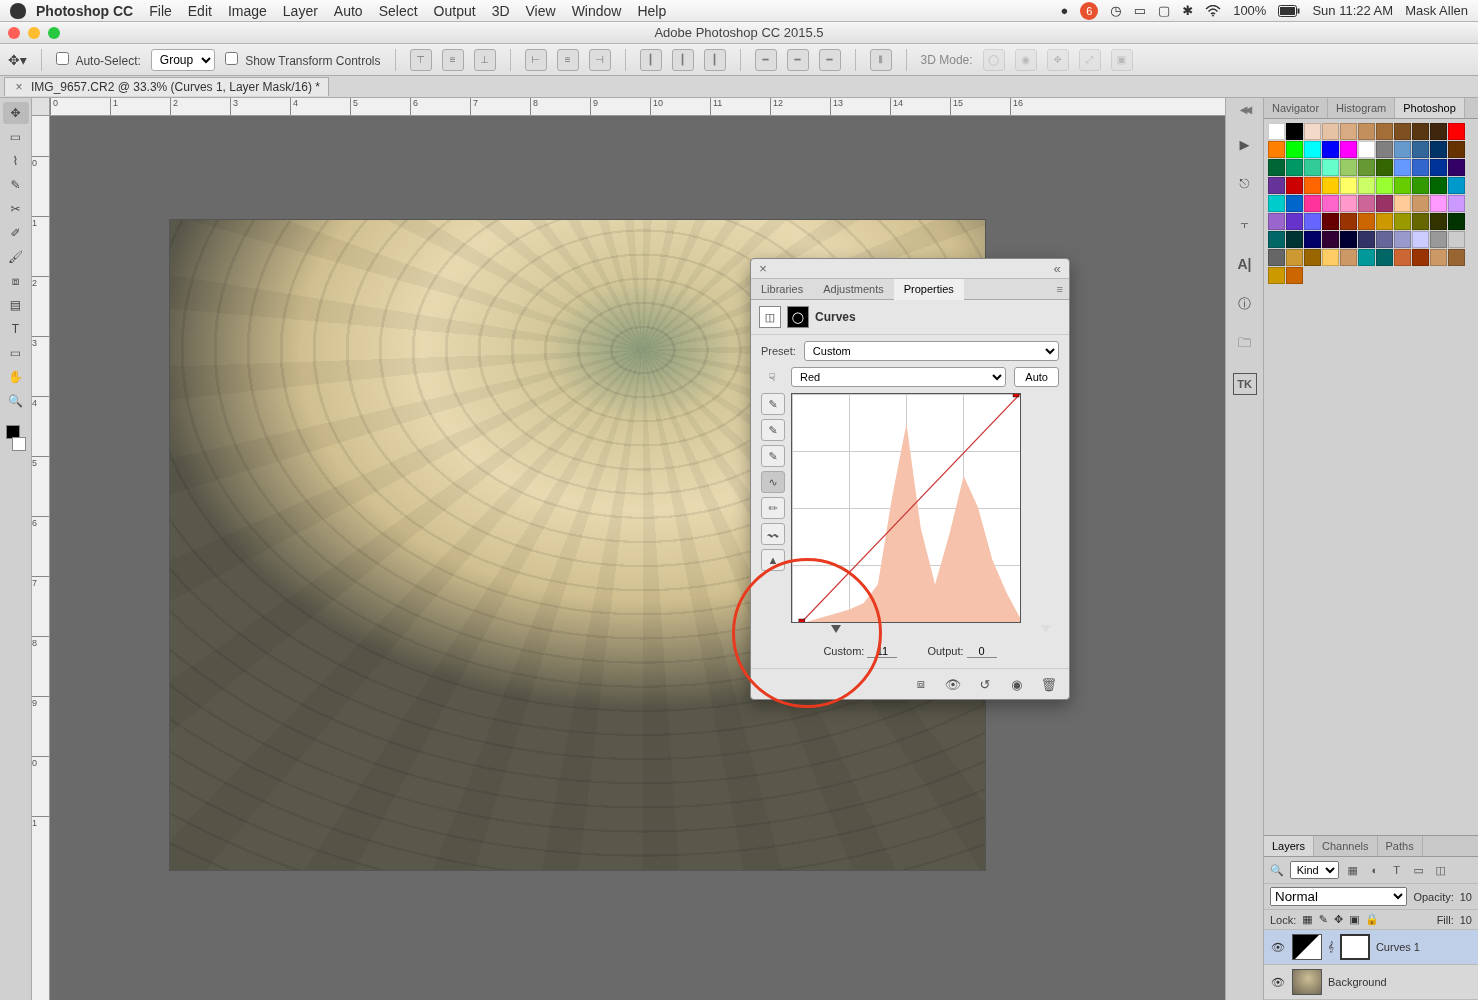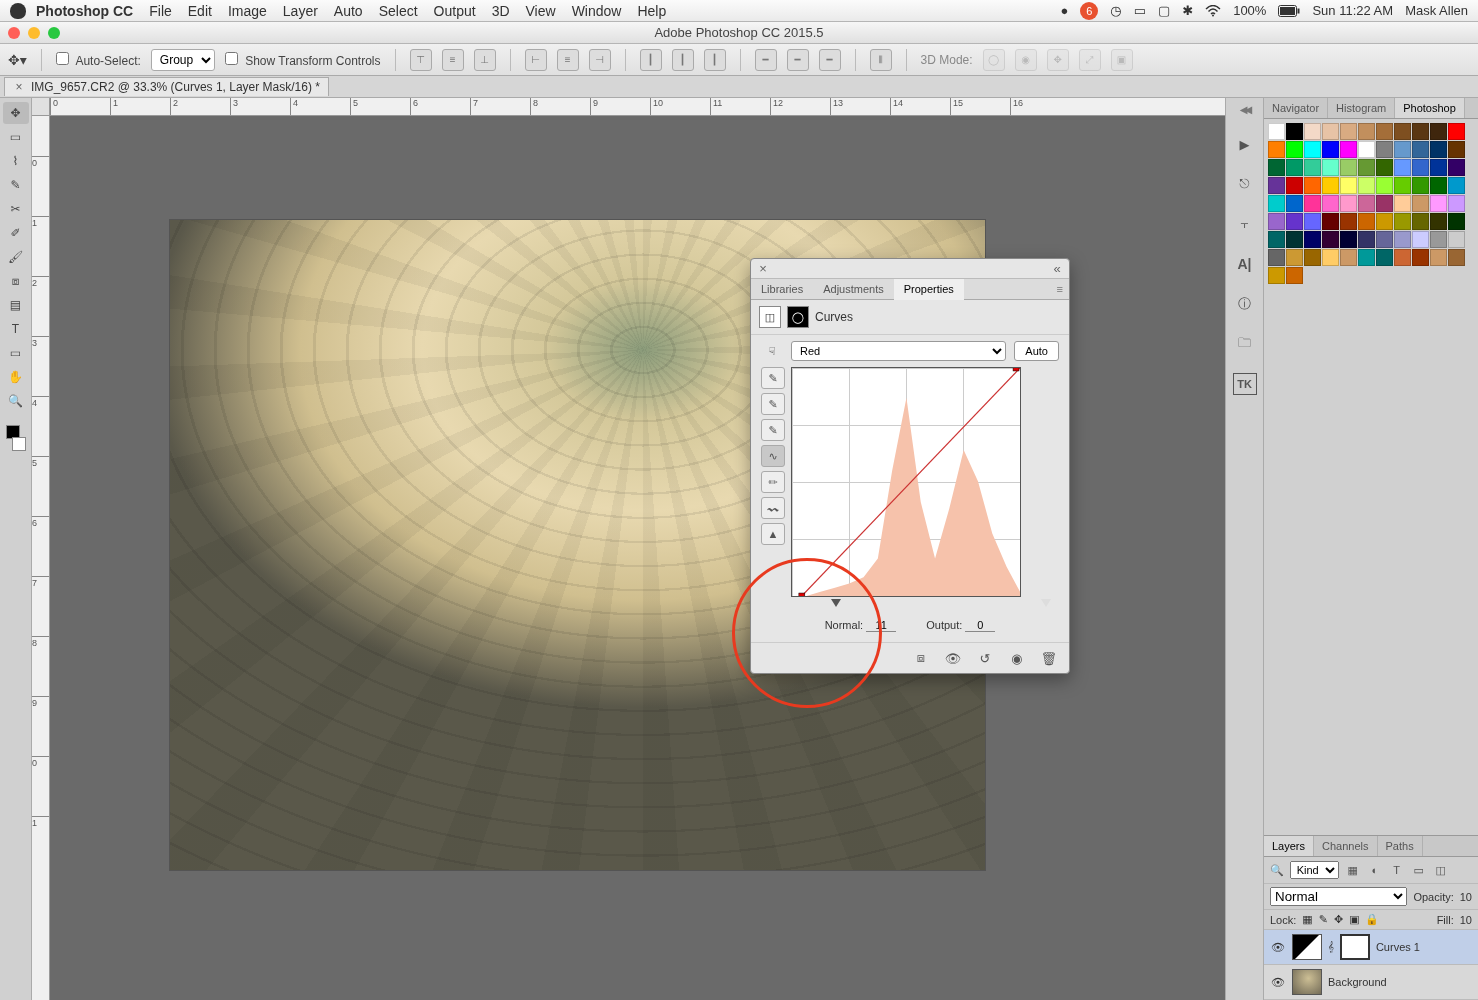--- a/index.html
+++ b/index.html
@@ -278,23 +278,27 @@
       <div class="props-tabs">
         <div class="ptab">Libraries</div>
         <div class="ptab">Adjustments</div>
         <div class="ptab active">Properties</div>
         <span style="flex:1"></span>
         <span style="padding:4px 6px;color:#777">≡</span>
       </div>
       <div class="props-title">
         <span class="ico">◫</span>
         <span class="ico" style="background:#000;color:#fff">◯</span>
-        <span style="font-weight:400">Curves</span>
+        <span style="font-weight:700">Curves</span>
       </div>
       <div class="props-body">
+        <div class="prow">
+          <label>Preset:</label>
+          <select><option>Custom</option></select>
+        </div>
         <div class="prow">
           <span style="width:22px;text-align:center">☟</span>
           <select style="flex:1"><option>Red</option></select>
           <button class="auto-btn">Auto</button>
         </div>
         <div class="curve-row">
           <div class="curve-tools">
             <div class="ctool">✎</div>
             <div class="ctool">✎</div>
             <div class="ctool">✎</div>
@@ -315,21 +319,21 @@
                 <rect x="226" y="0" width="6" height="6" fill="#d00" stroke="#000" stroke-width="0.5" transform="translate(-3,-3)"></rect>
               </svg>
             </div>
             <div class="curve-sliders">
               <div class="tri black"></div>
               <div class="tri white"></div>
             </div>
           </div>
         </div>
         <div class="io-row">
-          <span><span>Normal:</span> <input value="11" style=""></span>
+          <span><span>Custom:</span> <input value="11" style=""></span>
           <span><span>Output:</span> <input value="0" style=""></span>
         </div>
       </div>
       <div class="props-footer">
         <span class="fico">⧈</span>
         <span class="fico">👁</span>
         <span class="fico">↺</span>
         <span class="fico">◉</span>
         <span class="fico">🗑</span>
       </div>

